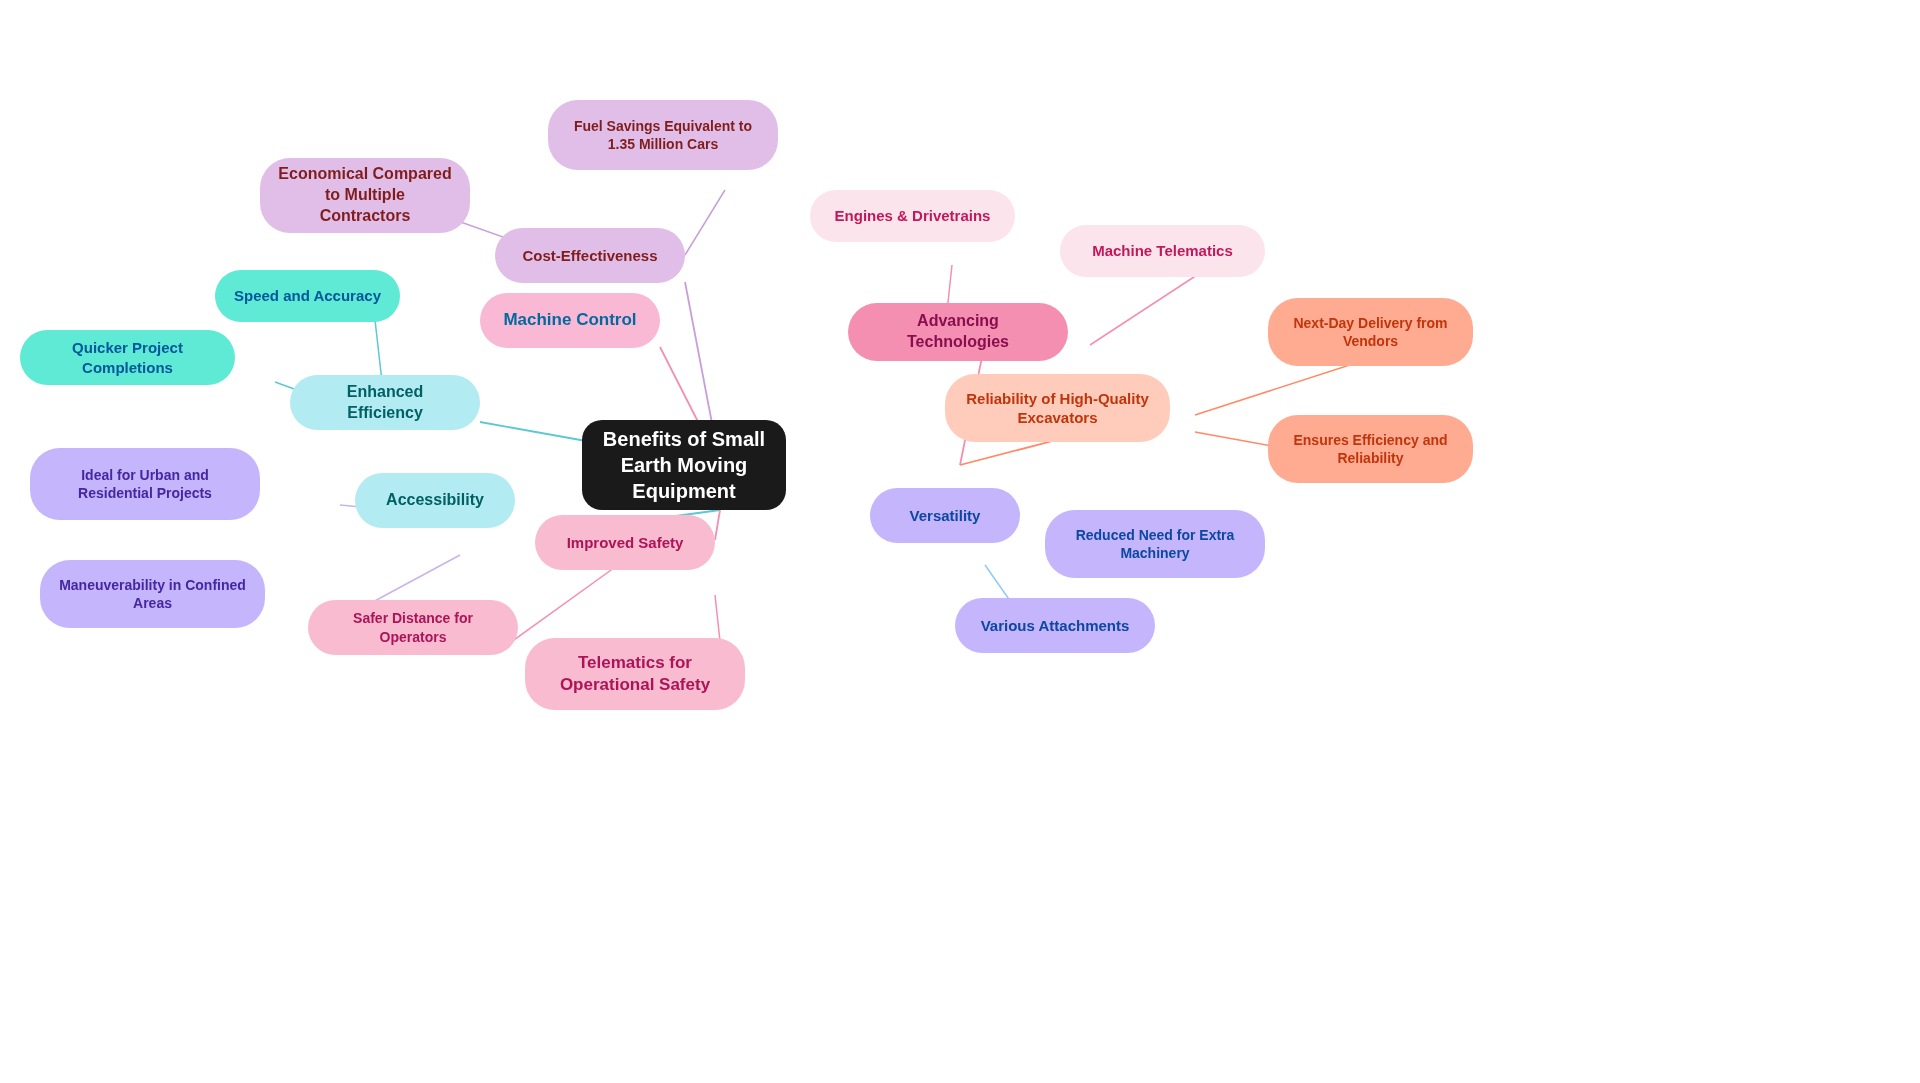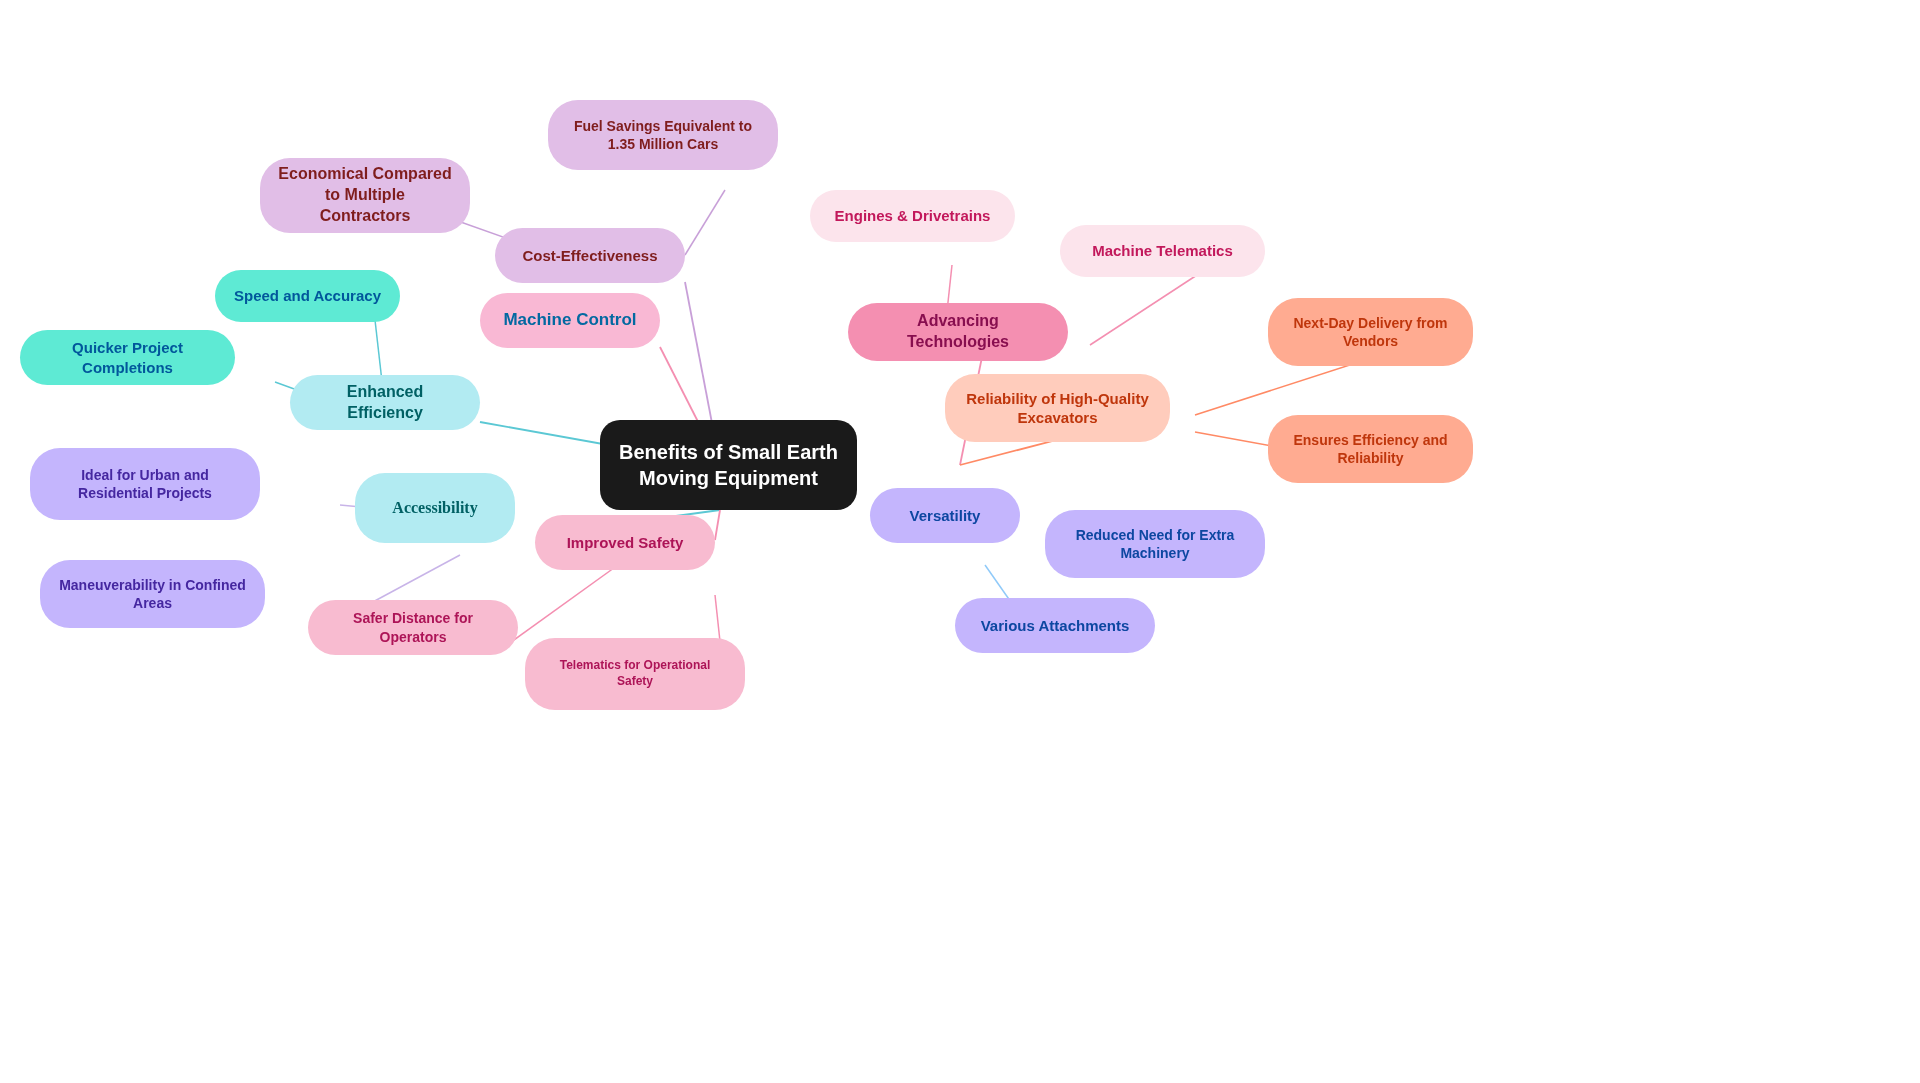--- a/index.html
+++ b/index.html
@@ -150,47 +150,47 @@
 
   <line x1="960" y1="510" x2="985" y2="537" stroke="#90caf9" stroke-width="1.8" fill="none"></line>
 
   <line x1="1060" y1="537" x2="1183" y2="567" stroke="#90caf9" stroke-width="1.5" fill="none"></line>
 
   <line x1="985" y1="565" x2="1020" y2="615" stroke="#90caf9" stroke-width="1.5" fill="none"></line>
 
   <line x1="720" y1="465" x2="660" y2="347" stroke="#f48fb1" stroke-width="1.8" fill="none"></line>
 </svg>
 
-<div class="node node-center" style="left:600px; top:420px; width:257px; height:90px;">Benefits of Small Earth Moving Equipment</div>
+<div class="node node-center" style="left:582px; top:420px; width:204px; height:90px;">Benefits of Small Earth Moving Equipment</div>
 
 <div class="node node-pink" style="left:480px; top:293px; width:180px; height:55px;">Machine Control</div>
 
 <div class="node node-lavender" style="left:495px; top:228px; width:190px; height:55px;">Cost-Effectiveness</div>
 
 <div class="node node-lavender" style="left:548px; top:100px; width:230px; height:70px; font-size:14px;">Fuel Savings Equivalent to 1.35 Million Cars</div>
 
 <div class="node node-lavender" style="left:260px; top:158px; width:210px; height:75px; font-size:16px;">Economical Compared to Multiple Contractors</div>
 
 <div class="node node-teal" style="left:290px; top:375px; width:190px; height:55px;">Enhanced Efficiency</div>
 
 <div class="node node-skyblue" style="left:215px; top:270px; width:185px; height:52px;">Speed and Accuracy</div>
 
 <div class="node node-skyblue" style="left:20px; top:330px; width:215px; height:55px;">Quicker Project Completions</div>
 
-<div class="node node-teal" style="left:355px; top:473px; width:160px; height:70px;font-family:Liberation Serif, serif;">Accessibility</div>
+<div class="node node-teal" style="left:355px; top:473px; width:160px; height:55px;">Accessibility</div>
 
 <div class="node node-purple" style="left:30px; top:448px; width:230px; height:72px; font-size:14px;">Ideal for Urban and Residential Projects</div>
 
 <div class="node node-purple" style="left:40px; top:560px; width:225px; height:68px; font-size:14px;">Maneuverability in Confined Areas</div>
 
 <div class="node node-salmon" style="left:535px; top:515px; width:180px; height:55px;">Improved Safety</div>
 
 <div class="node node-salmon" style="left:308px; top:600px; width:210px; height:55px; font-size:14px;">Safer Distance for Operators</div>
 
-<div class="node node-salmon" style="left:525px; top:638px; width:220px; height:72px; font-size:12px;">Telematics for Operational Safety</div>
+<div class="node node-salmon" style="left:525px; top:638px; width:220px; height:72px; font-size:17px;">Telematics for Operational Safety</div>
 
 <div class="node node-hotpink" style="left:848px; top:303px; width:220px; height:58px;">Advancing Technologies</div>
 
 <div class="node node-lightpink" style="left:810px; top:190px; width:205px; height:52px;">Engines &amp; Drivetrains</div>
 
 <div class="node node-lightpink" style="left:1060px; top:225px; width:205px; height:52px;">Machine Telematics</div>
 
 <div class="node node-orange" style="left:945px; top:374px; width:225px; height:68px; font-size:15px;">Reliability of High-Quality Excavators</div>
 
 <div class="node node-darkorange" style="left:1268px; top:298px; width:205px; height:68px; font-size:14px;">Next-Day Delivery from Vendors</div>

